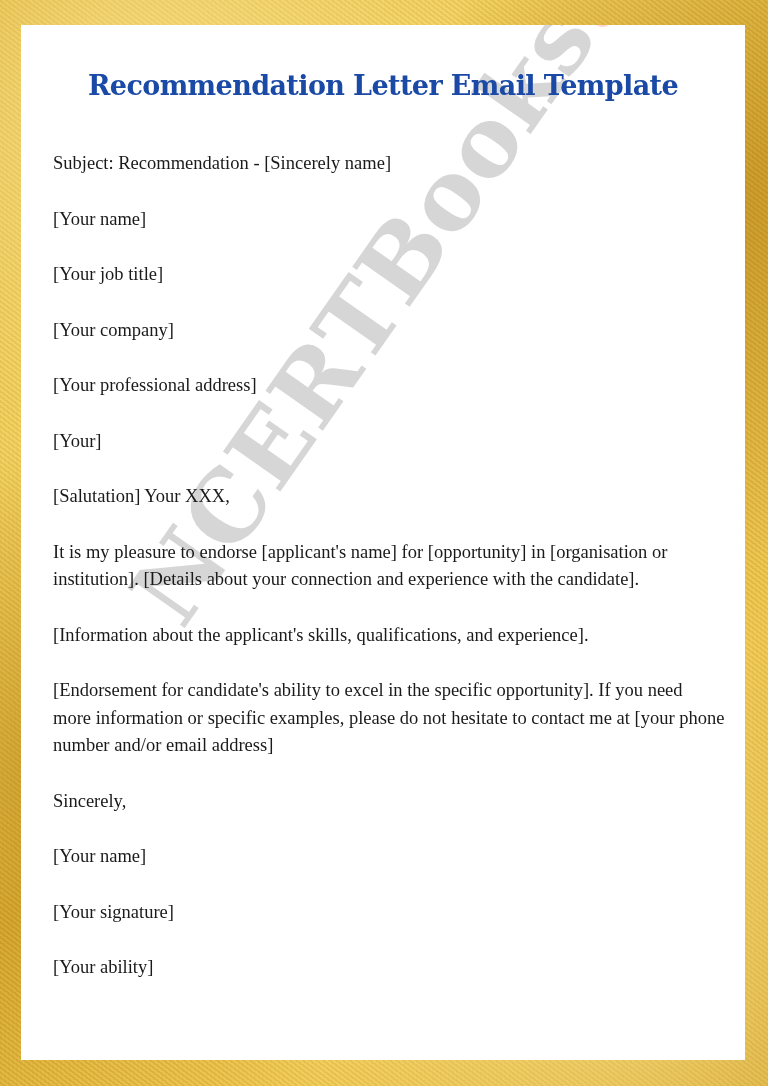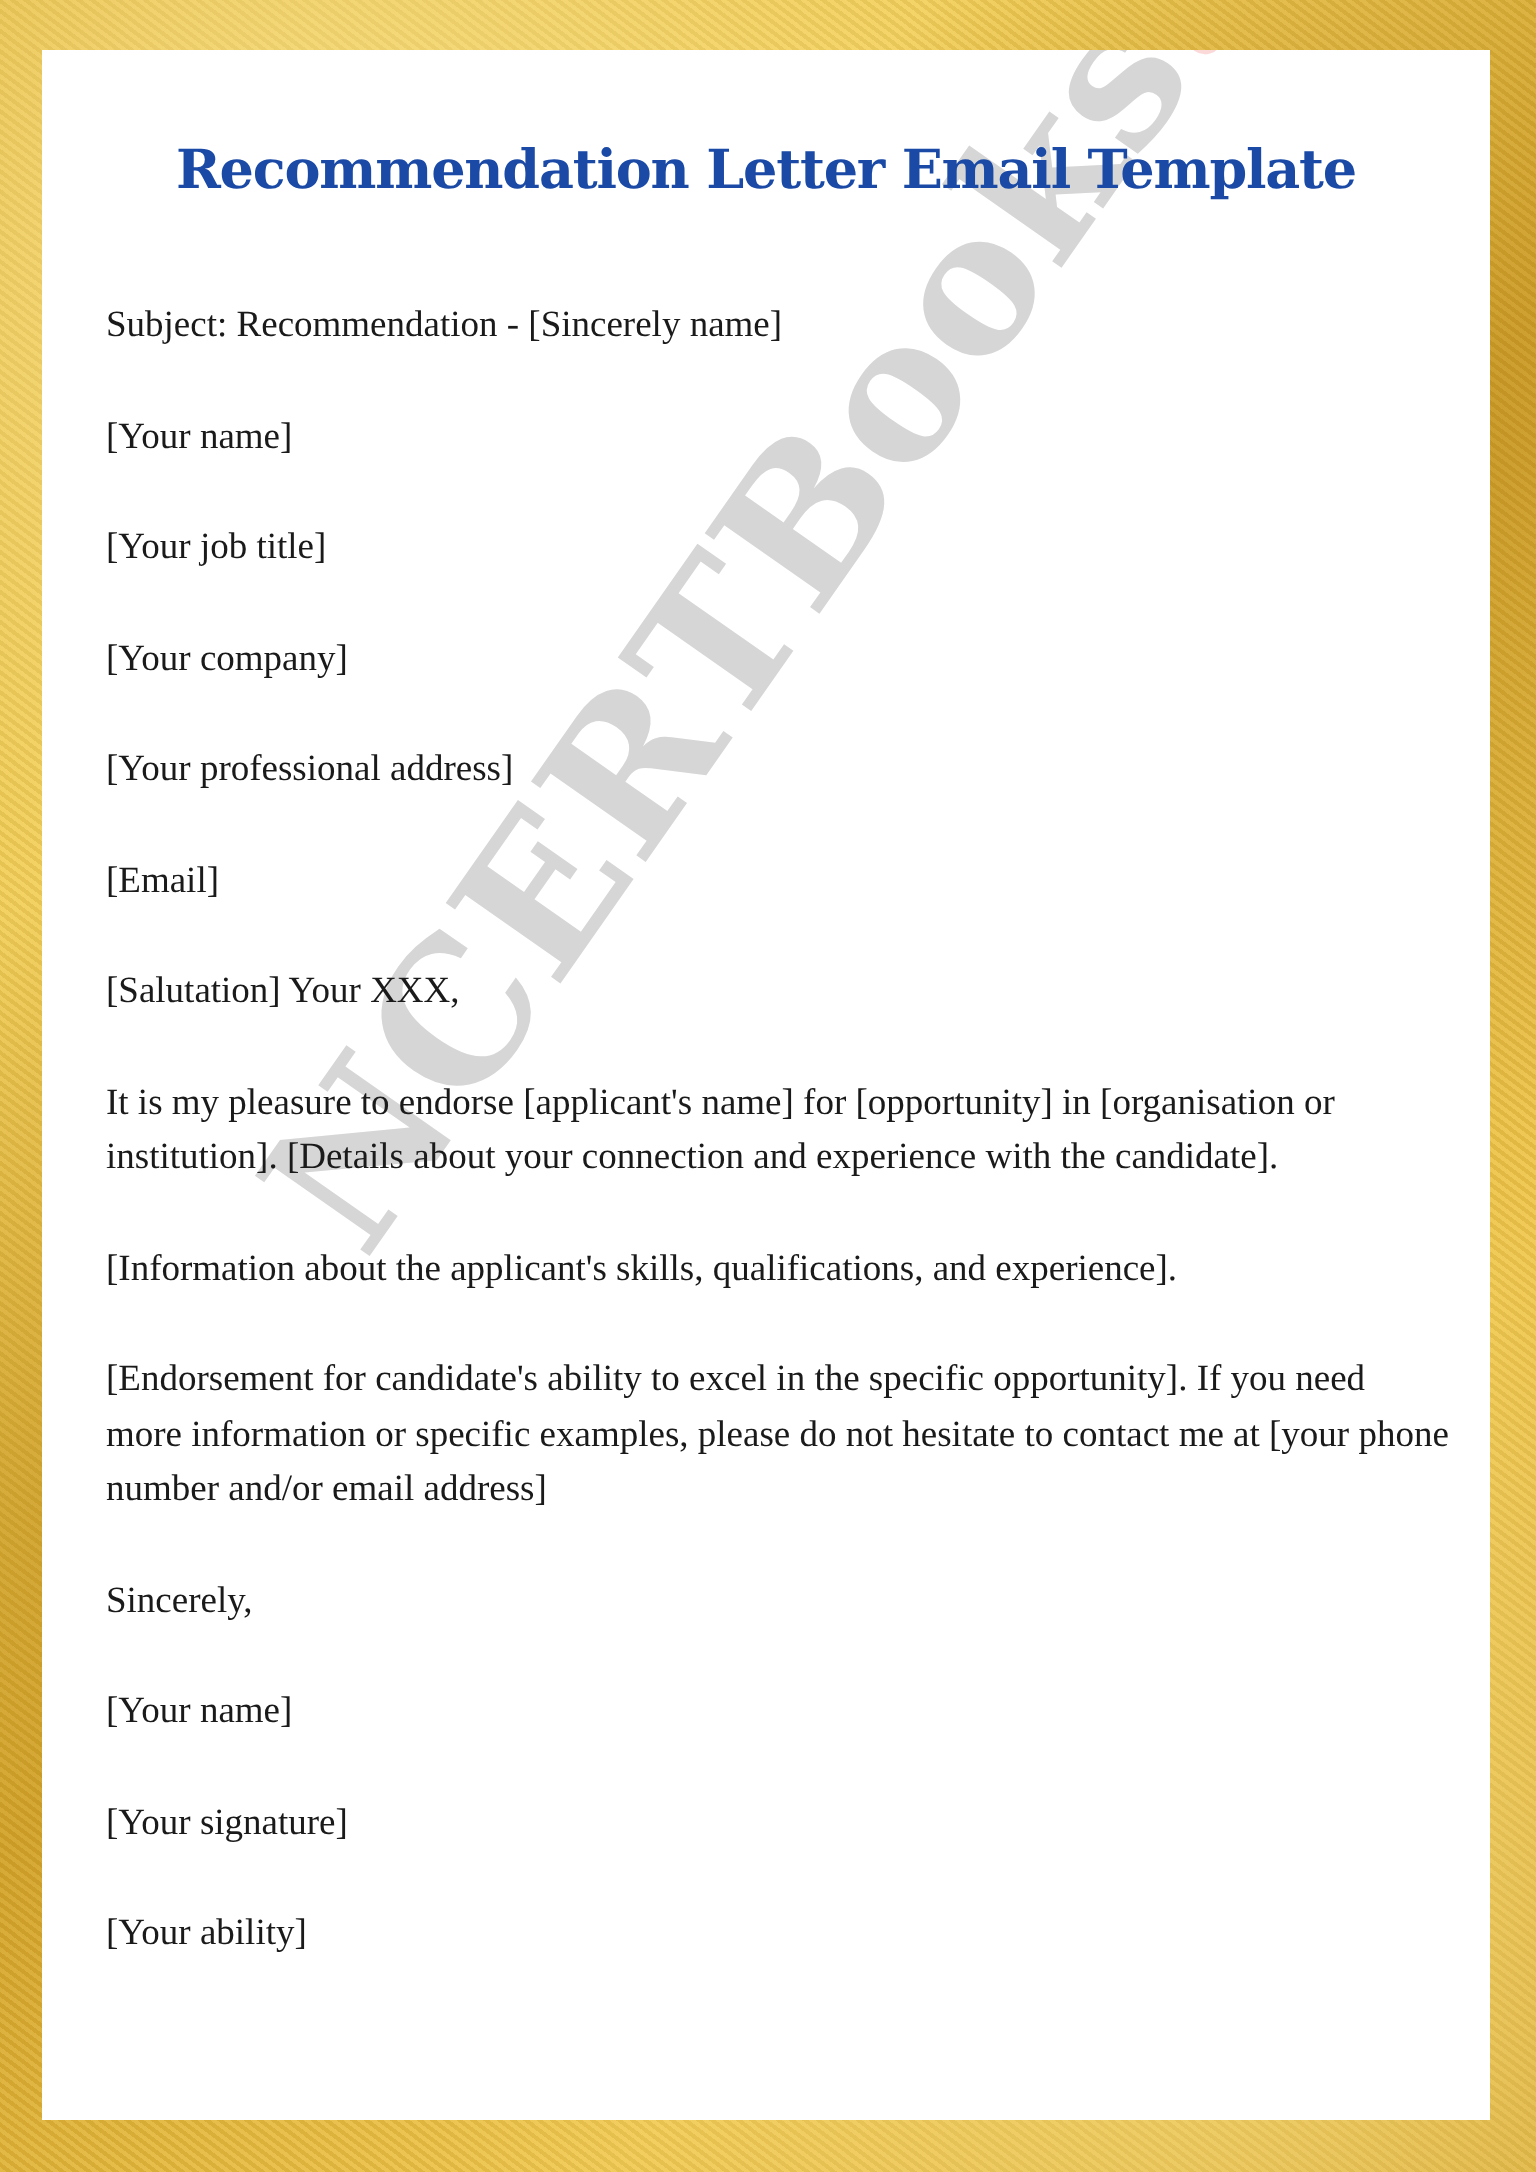--- a/index.html
+++ b/index.html
@@ -57,21 +57,21 @@
   <div class="body">
     <p>
       <span class="subject-label">Subject:</span>
       <span>Recommendation - [Sincerely name]</span>
     </p>
 
     <p>[Your name]</p>
     <p>[Your job title]</p>
     <p>[Your company]</p>
     <p>[Your professional address]</p>
-    <p>[Email]</p>
+    <p>[Your]</p>
     <p>[Salutation] Your XXX,</p>
 
     <p>It is my pleasure to endorse [applicant's name] for [opportunity] in [organisation or institution]. [Details about your connection and experience with the candidate].</p>
     <p>[Information about the applicant's skills, qualifications, and experience].</p>
     <p>[Endorsement for candidate's ability to excel in the specific opportunity]. If you need more information or specific examples, please do not hesitate to contact me at [your phone number and/or email address]</p>
 
     <p>Sincerely,</p>
     <p>[Your name]</p>
     <p>[Your signature]</p>
     <p>[Your ability]</p>

